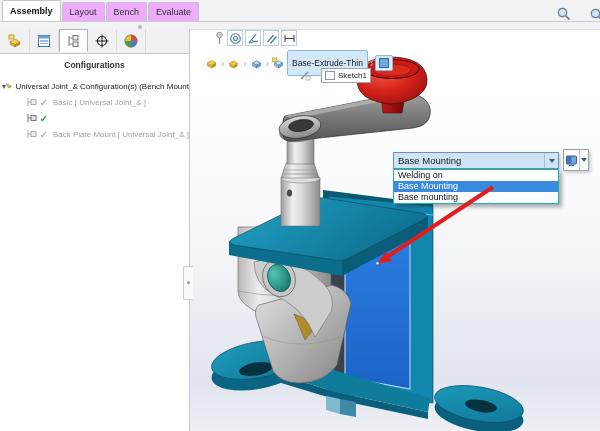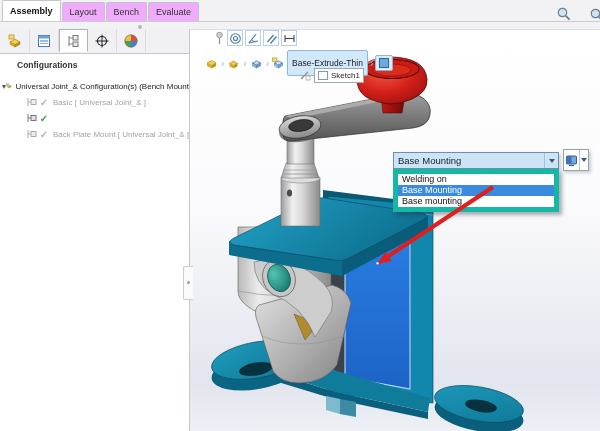--- a/index.html
+++ b/index.html
@@ -15,21 +15,21 @@
   .ribbon-strip{position:absolute;left:0;top:22px;right:0;height:7px;background:#f2f2f4;}
   .ribbon-pin{position:absolute;left:138px;top:25px;width:4px;height:4px;border-radius:50%;background:#b3b6ba;}
   .mag{position:absolute;top:6px;}
   
   .left-panel{position:absolute;left:0;top:29px;width:190px;bottom:0;background:#fff;
     border-right:1px solid #c6c9cd;box-sizing:border-box;}
   .panel-tabs{height:24px;display:flex;background:#f1f1f3;border-bottom:1px solid #c4c7cb;padding-left:1px;}
   .ptab{width:29px;height:23px;display:flex;align-items:center;justify-content:center;
     border-right:1px solid #dadcdf;box-sizing:border-box;background:#f1f1f3;}
   .ptab.active{background:#fff;border:1px solid #aeb2b7;border-bottom:1px solid #fff;}
-  .config-header{text-align:left;font-weight:bold;font-size:8.5px;color:#333;padding:6px 17px 4px;}
+  .config-header{text-align:center;font-weight:bold;font-size:8.5px;color:#333;padding:6px 17px 4px;}
   .tree{margin-top:4px;}
   .trow{display:flex;align-items:center;height:16px;white-space:nowrap;overflow:hidden;}
   .trow .lbl{margin-left:3px;font-size:8px;color:#1a1a1a;}
   .trow.child{padding-left:26px;}
   .trow.child .lbl{color:#a3a3a3;}
   .trow.child.active .lbl{color:#000;font-weight:bold;}
   .expander{width:10px;text-align:center;color:#555;font-size:8px;margin-left:2px;}
   .check{font-size:10px;font-weight:bold;width:12px;text-align:center;}
   .check.gray{color:#b5b5b5;}
   .check.green{color:var(--check-green,#2e9e3e);}
@@ -47,37 +47,37 @@
   .ctx-toolbar{position:absolute;left:214px;top:30px;display:flex;align-items:center;gap:2px;z-index:4;}
   .ctx-btn{width:16px;height:16px;border:1px solid #b9cfe2;background:#fdfdfe;display:flex;
     align-items:center;justify-content:center;box-sizing:border-box;}
   .crumbs{position:absolute;left:204px;top:50px;display:flex;align-items:center;gap:1px;z-index:4;}
   .crumb-sep{color:#a5bccc;font-size:10px;margin:0 1px;}
   .crumb-chip{background:#d2e7f8;border:1px solid #8ab8de;border-radius:2px;padding:5px 4px;
     height:14px;line-height:14px;font-size:8.5px;color:#1a1a1a;}
   .crumb-sq{background:#d9eafa;border:1px solid #8ab8de;border-radius:2px;width:16px;height:14px;
     display:flex;align-items:center;justify-content:center;}
   .crumb-sq i{display:block;width:8px;height:8px;background:#6fa8dc;border:1px solid #2f6a9e;}
-  .sketch-row{position:absolute;left:299px;top:68px;display:flex;align-items:center;gap:3px;z-index:4;}
+  .sketch-row{position:absolute;left:299px;top:68px;display:flex;align-items:center;gap:10px;z-index:4;}
   .sketch-box{background:#fff;border:1px solid #9aa7b0;height:13px;display:flex;align-items:center;
     padding:0 3px;gap:3px;font-size:8px;color:#222;}
   .sketch-box i{display:block;width:8px;height:7px;border:1px solid #8a9aa5;background:#fff;}
   
   .combo{position:absolute;left:393px;top:152px;width:166px;height:17px;background:var(--combo-bg,#cde4f7);
     border:1px solid #6e8fae;box-sizing:border-box;display:flex;align-items:center;z-index:8;
     box-shadow:2px 2px 3px rgba(60,70,90,.25);}
   .combo .val{flex:1;padding-left:4px;font-size:9.5px;color:#102030;white-space:nowrap;overflow:hidden;}
   .combo .caret{width:13px;height:100%;display:flex;align-items:center;justify-content:center;border-left:1px solid #a8c4dd;}
   .tri-down{width:0;height:0;border-left:3.5px solid transparent;border-right:3.5px solid transparent;border-top:4px solid #3c5a78;}
   .ds-button{position:absolute;left:563px;top:149px;width:26px;height:22px;background:#fdfdfe;
     border:1px solid #98a0a8;box-sizing:border-box;display:flex;align-items:center;z-index:8;
     box-shadow:2px 2px 3px rgba(60,70,90,.25);}
   .ds-button .icon-part{width:16px;display:flex;align-items:center;justify-content:center;}
   .ds-button .caret-part{width:8px;height:100%;border-left:1px solid #c3c7cc;display:flex;align-items:center;justify-content:center;}
-  .dd-list{position:absolute;left:393px;top:169px;width:166px;background:#fff;border:5px solid #14b8a6;
+  .dd-list{position:absolute;left:393px;top:169px;width:166px;background:#fff;border:1px solid #14b8a6;
     box-sizing:border-box;z-index:8;box-shadow:3px 3px 4px rgba(40,45,60,.4);}
   .dd-item{height:11px;line-height:11px;font-size:9px;padding-left:4px;color:#111;white-space:nowrap;}
   .dd-item.selected{background:var(--list-selection,#3a8ae0);color:#fff;}
 </style>
 </head>
 <body>
 
 <div class="window">
 
   <div class="tabbar">

